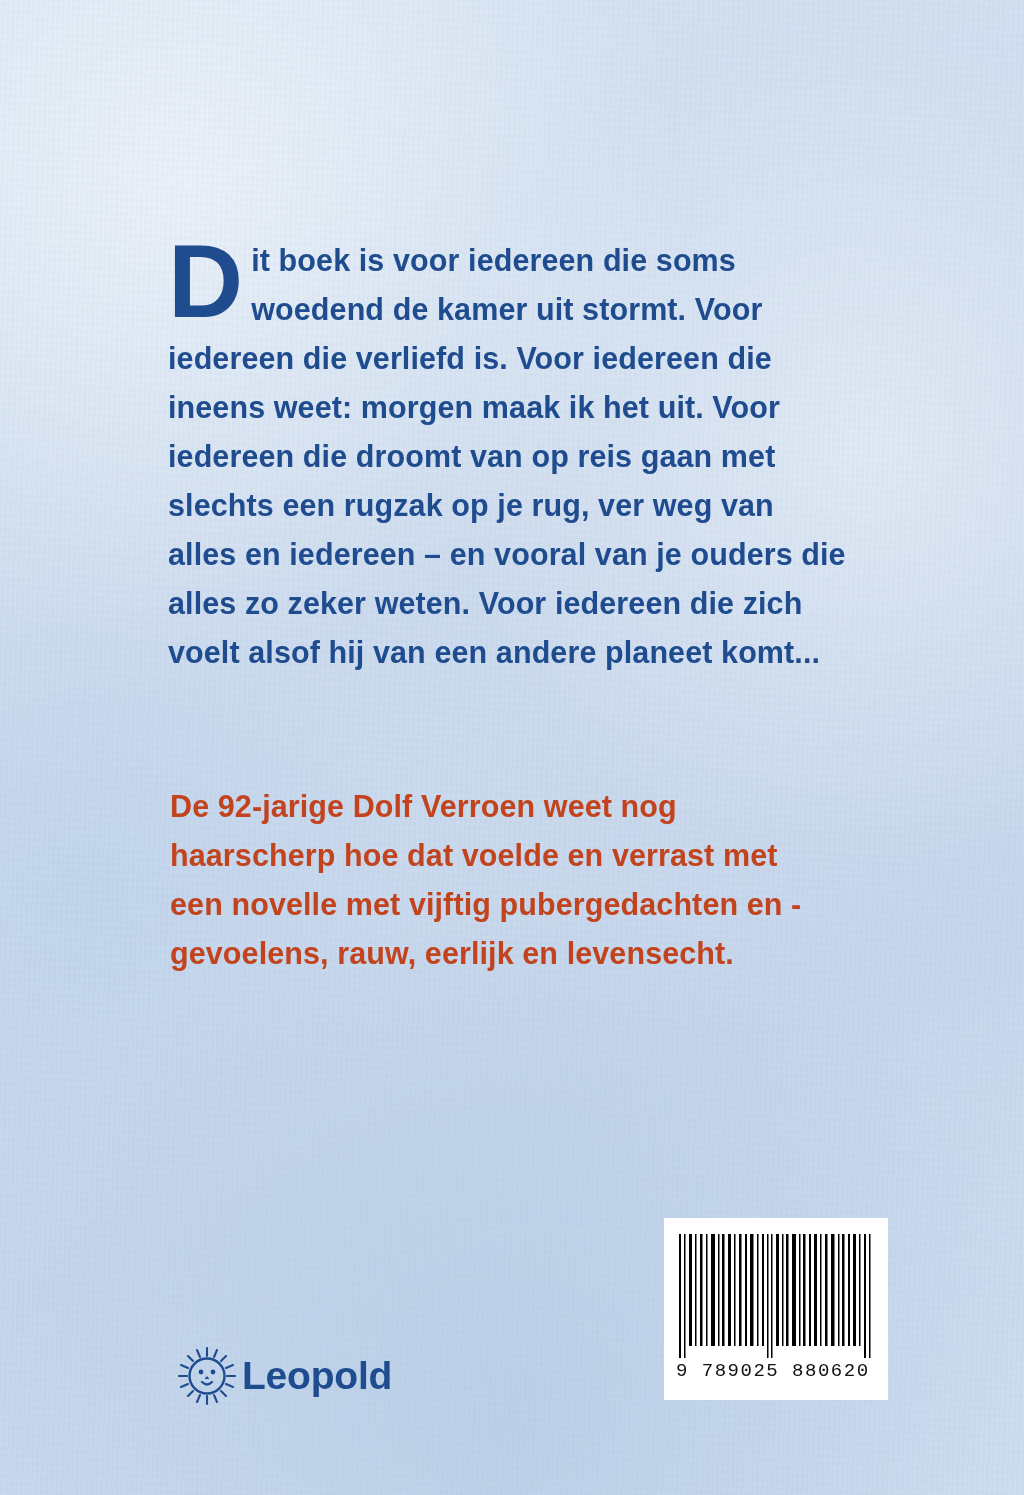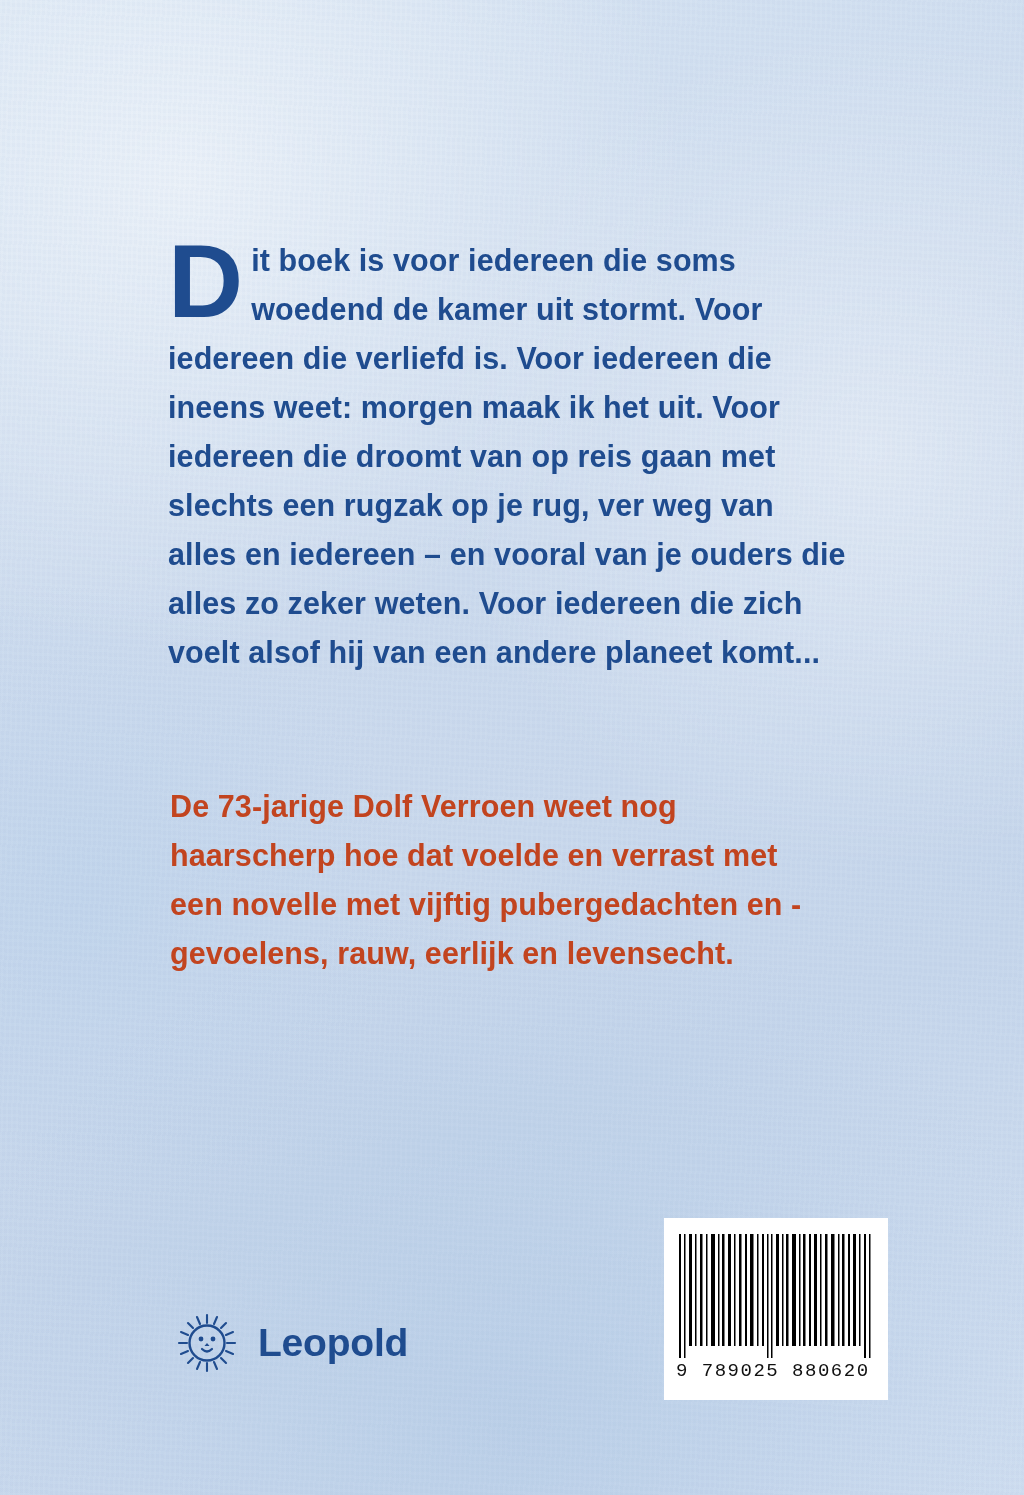--- a/index.html
+++ b/index.html
@@ -70,24 +70,24 @@
     line-height: 49px;
     font-weight: 600;
     letter-spacing: 0.1px;
     z-index: 2;
   }
 
   
   .publisher {
     position: absolute;
     left: 176px;
-    top: 1312px;
+    top: 1345px;
     display: flex;
     align-items: center;
-    gap: 20px;
+    gap: 4px;
     z-index: 2;
   }
   .lion-mark {
     position: relative;
     width: 62px;
     height: 62px;
   }
   .publisher-name {
     color: #1f4c8f;
     font-size: 39px;
@@ -124,21 +124,21 @@
 </style>
 </head>
 <body>
 
 <div class="cover">
 
   <div class="blurb">
     <span class="dropcap">D</span><span>it boek is voor iedereen die soms woedend de kamer uit stormt. Voor iedereen die verliefd is. Voor iedereen die ineens weet: morgen maak ik het uit. Voor iedereen die droomt van op reis gaan met slechts een rugzak op je rug, ver weg van alles en iedereen – en vooral van je ouders die alles zo zeker weten. Voor iedereen die zich voelt alsof hij van een andere planeet komt...</span>
   </div>
 
-  <div class="highlight">De 73-jarige Dolf Verroen weet nog haarscherp hoe dat voelde en verrast met een novelle met vijftig pubergedachten en -gevoelens, rauw, eerlijk en levensecht.</div>
+  <div class="highlight">De 92-jarige Dolf Verroen weet nog haarscherp hoe dat voelde en verrast met een novelle met vijftig pubergedachten en -gevoelens, rauw, eerlijk en levensecht.</div>
 
   <div class="publisher">
     <span class="lion-mark">
       <svg width="62" height="62" viewBox="0 0 62 62" aria-hidden="true">
         <g stroke="#1f4c8f" stroke-width="2.1" stroke-linecap="round">
           <line x1="31" y1="3" x2="31" y2="11"></line>
           <line x1="41" y1="5" x2="38" y2="12"></line>
           <line x1="50" y1="11" x2="45" y2="16"></line>
           <line x1="57" y1="20" x2="50" y2="23"></line>
           <line x1="59" y1="31" x2="51" y2="31"></line>

